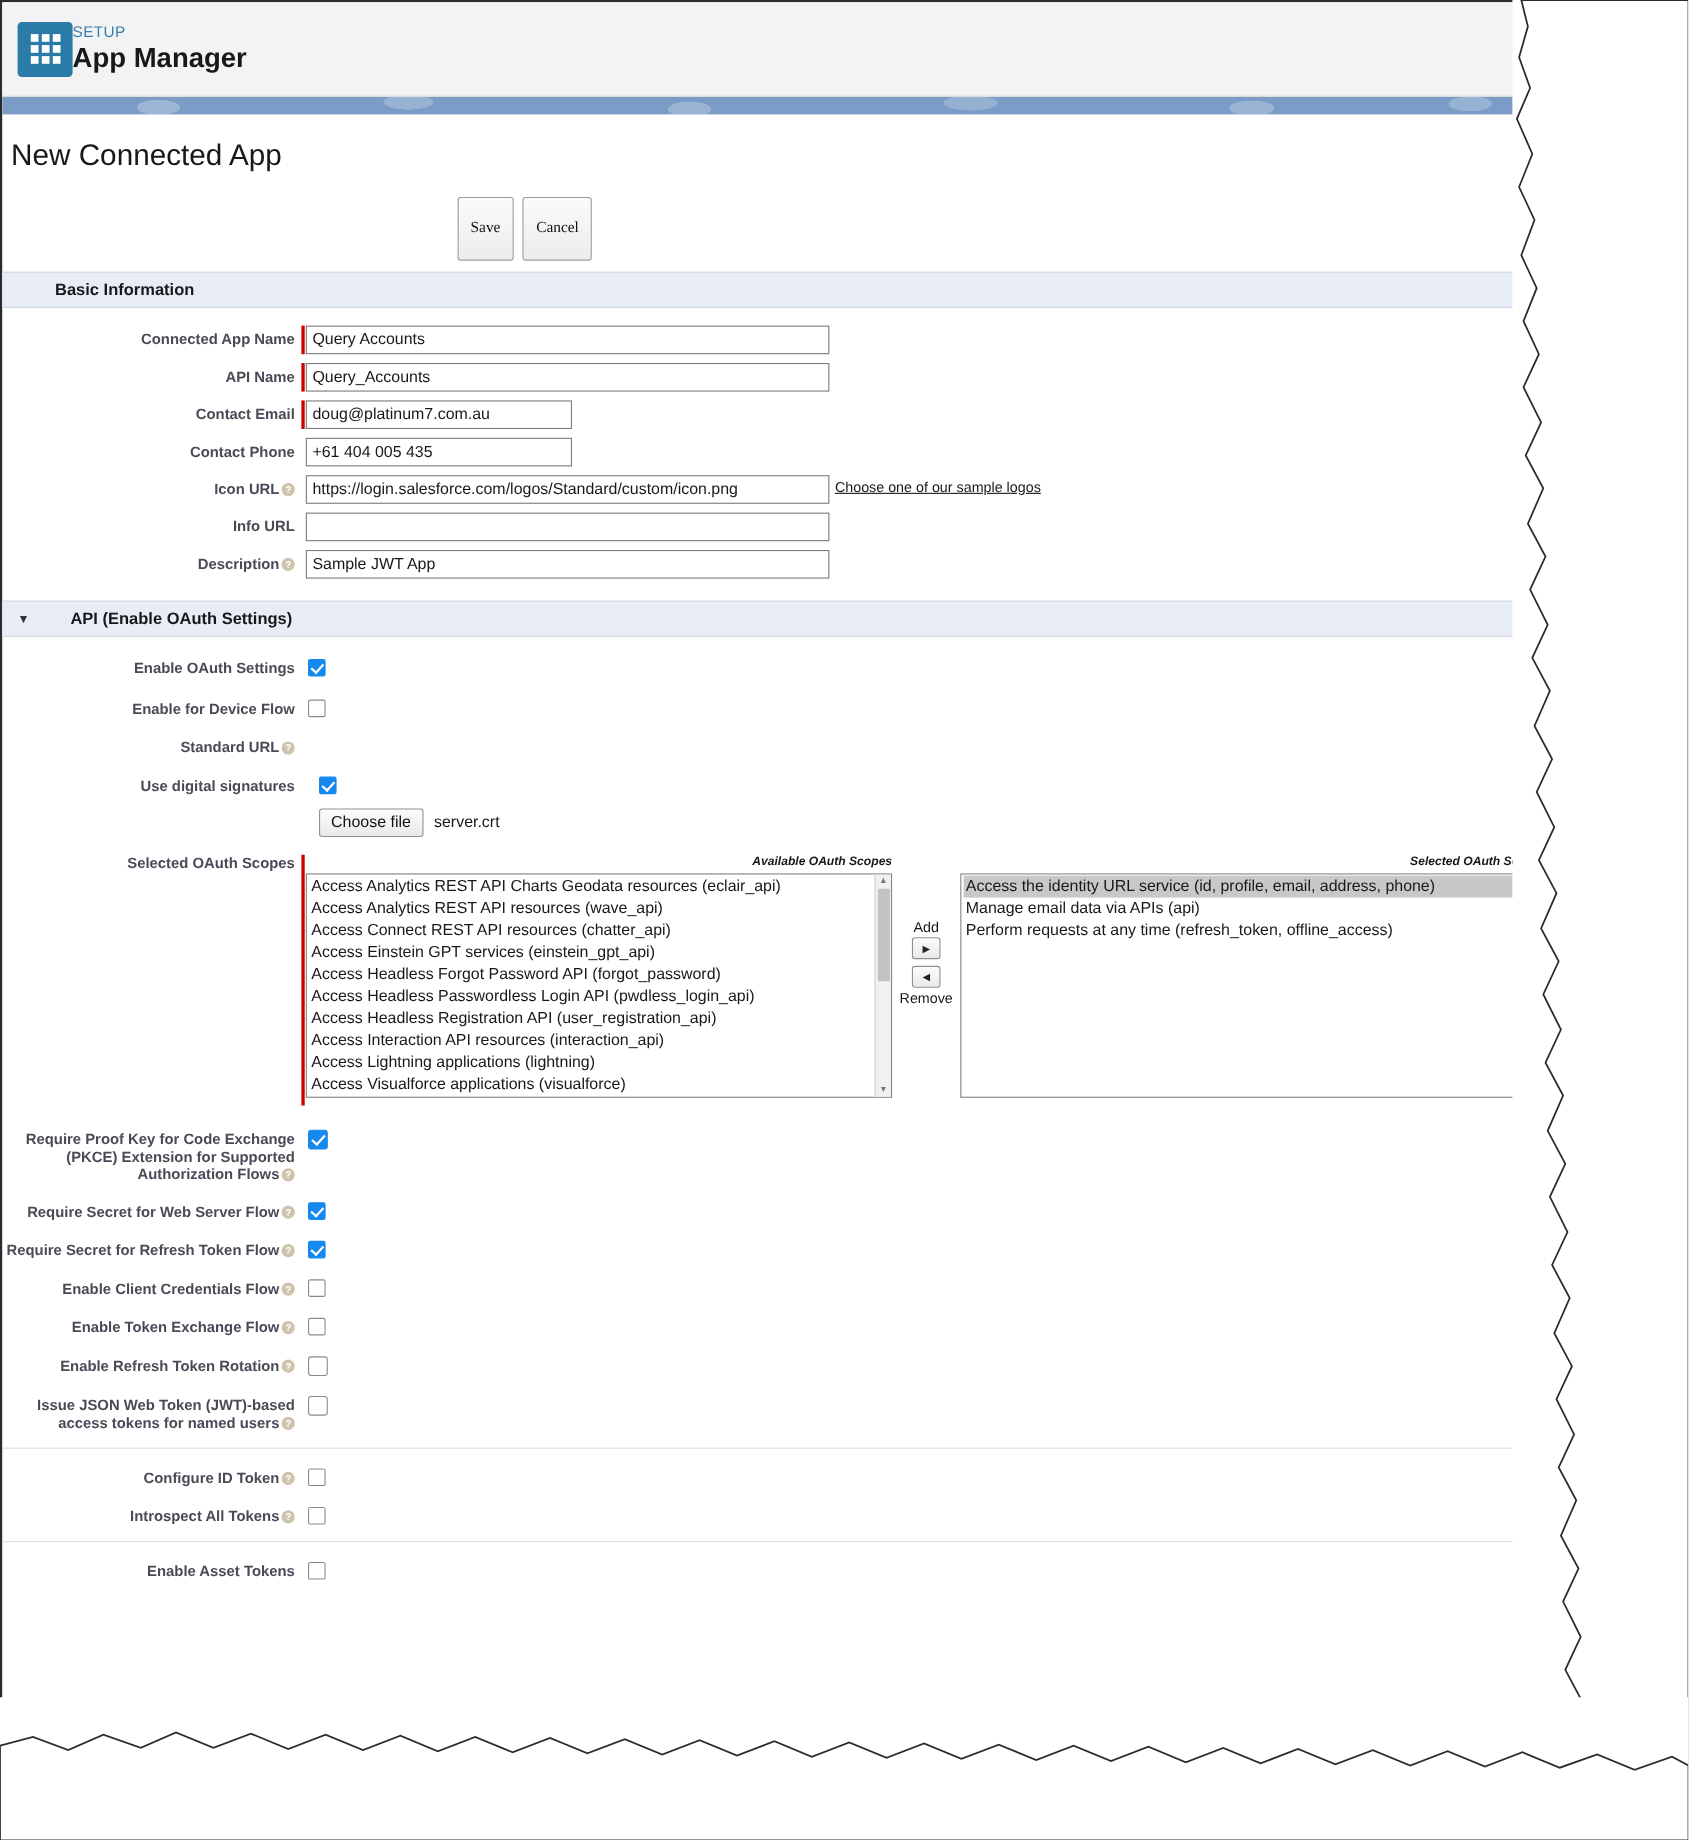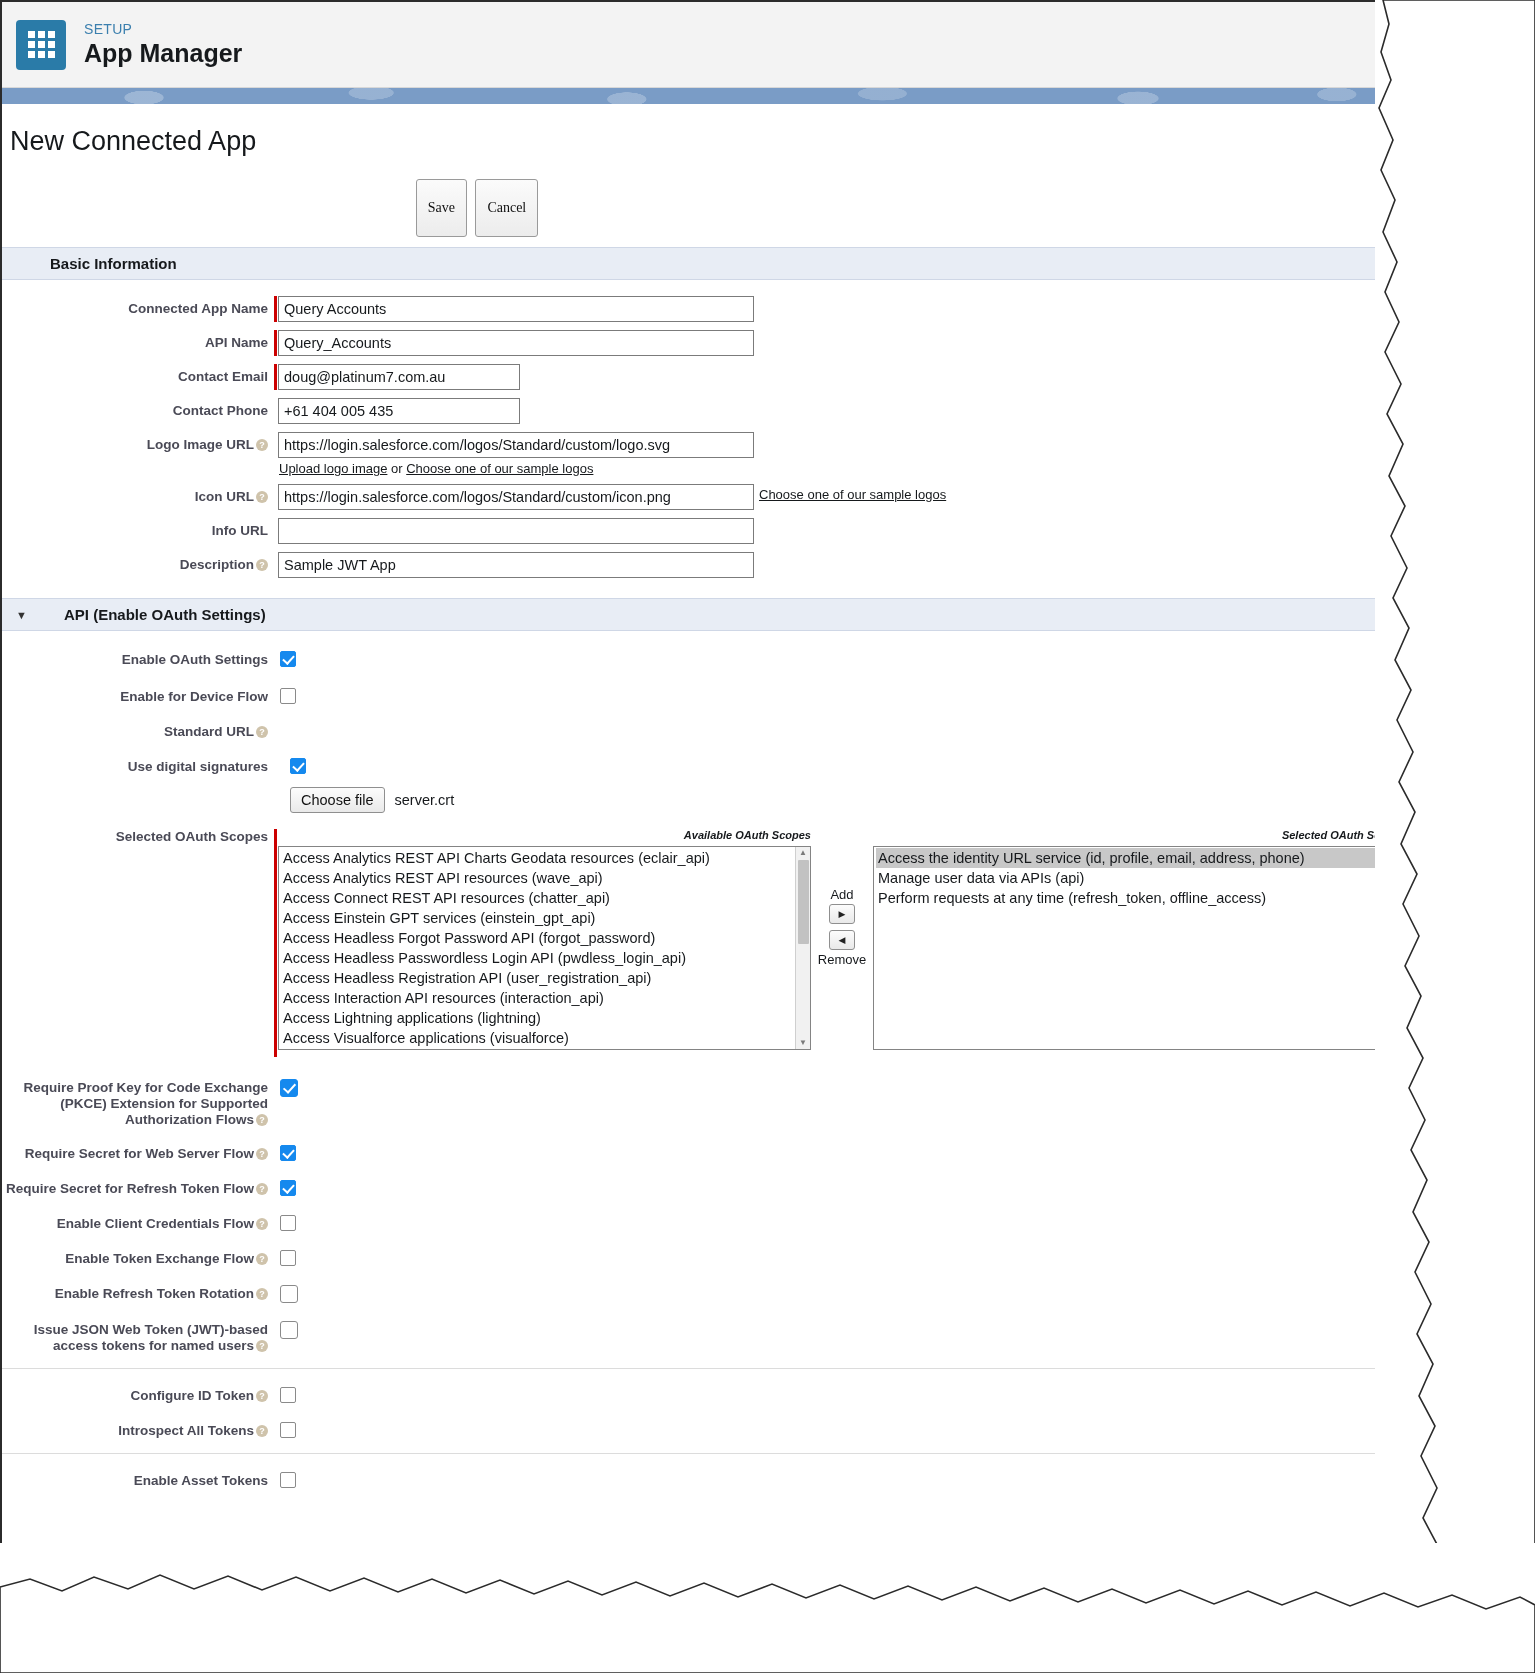--- a/index.html
+++ b/index.html
@@ -41,21 +41,21 @@
     display: flex; align-items: center; justify-content: center;
     flex-shrink: 0;
   }
   .app-icon .grid {
     display: grid;
     grid-template-columns: repeat(3, 7px);
     grid-template-rows: repeat(3, 7px);
     gap: 3px;
   }
   .app-icon .grid i { background: #ffffff; display: block; }
-  .header-text { margin-left: 18px; line-height: 1.12; }
+  .header-text { line-height: 1.12; }
   .setup-eyebrow {
     font-size: 14px; color: #3b7fae; letter-spacing: .3px;
   }
   .setup-title {
     font-size: 25px; font-weight: bold; color: #16191c; margin-top: 2px;
   }
 
   
   .blue-band {
     height: 16px;
@@ -306,31 +306,20 @@
         </div>
 
         <div class="row">
           <div class="lbl">Contact Phone</div>
           <div class="fld">
             <div style="width:4px"></div>
             <input class="txt w-md" value="+61 404 005 435" style="">
           </div>
         </div>
 
-        <div class="row">
-          <div class="lbl"><span>Logo Image URL</span><span class="help">?</span></div>
-          <div class="fld" style="flex-direction:column">
-            <input class="txt w-lg" style="margin-left: 4px;" value="https://login.salesforce.com/logos/Standard/custom/logo.svg">
-            <div class="sublinks" style="margin-left:5px">
-              <a>Upload logo image</a>
-              <span>or</span>
-              <a>Choose one of our sample logos</a>
-            </div>
-          </div>
-        </div>
 
         <div class="row">
           <div class="lbl"><span>Icon URL</span><span class="help">?</span></div>
           <div class="fld" style="flex-direction:row">
             <input class="txt w-lg" style="margin-left: 4px;" value="https://login.salesforce.com/logos/Standard/custom/icon.png">
             <div class="sublinks" style="margin-left:5px">
               <a>Choose one of our sample logos</a>
             </div>
           </div>
         </div>
@@ -418,21 +407,21 @@
                 <div class="ar-btn">▶</div>
                 <div class="ar-btn" style="margin-top:6px">◀</div>
                 <div class="ar-label">Remove</div>
               </div>
 
               <div class="scope-col">
                 <div class="scope-title">Selected OAuth Scopes</div>
                 <div class="listbox">
                   <div class="items" id="selected-items">
                       <div class="sel">Access the identity URL service (id, profile, email, address, phone)</div>
-                      <div>Manage user data via APIs (api)</div>
+                      <div>Manage email data via APIs (api)</div>
                       <div>Perform requests at any time (refresh_token, offline_access)</div>
                     </div>
                   <div class="vscroll">
                     <span class="arr">▲</span>
                     <span class="spacer"></span>
                     <span class="arr">▼</span>
                   </div>
                 </div>
               </div>
 

